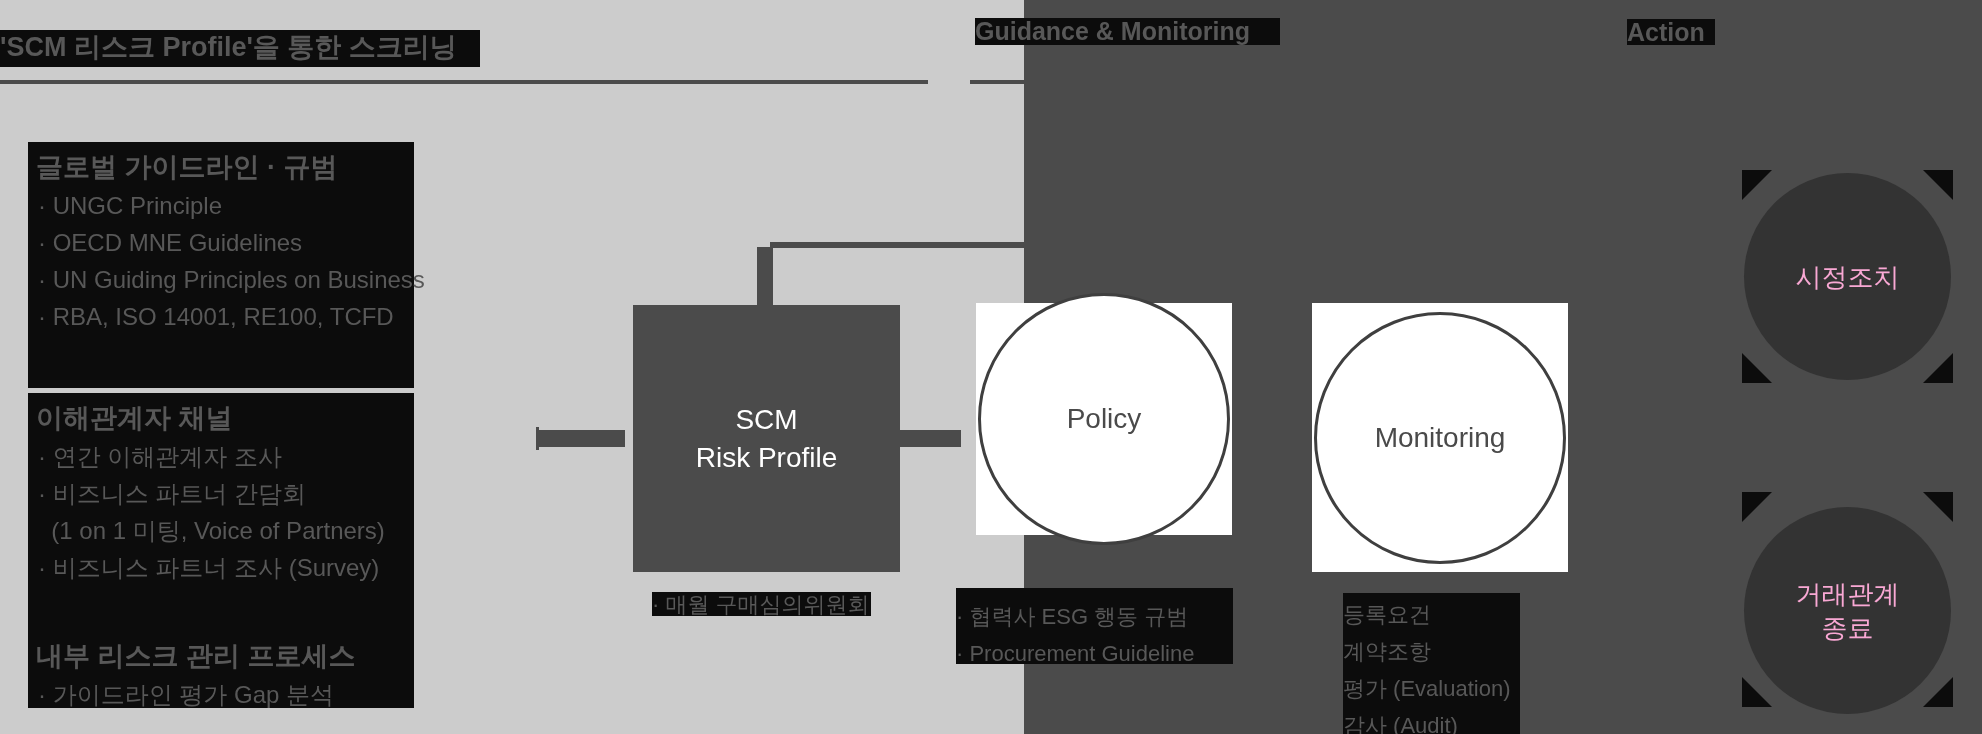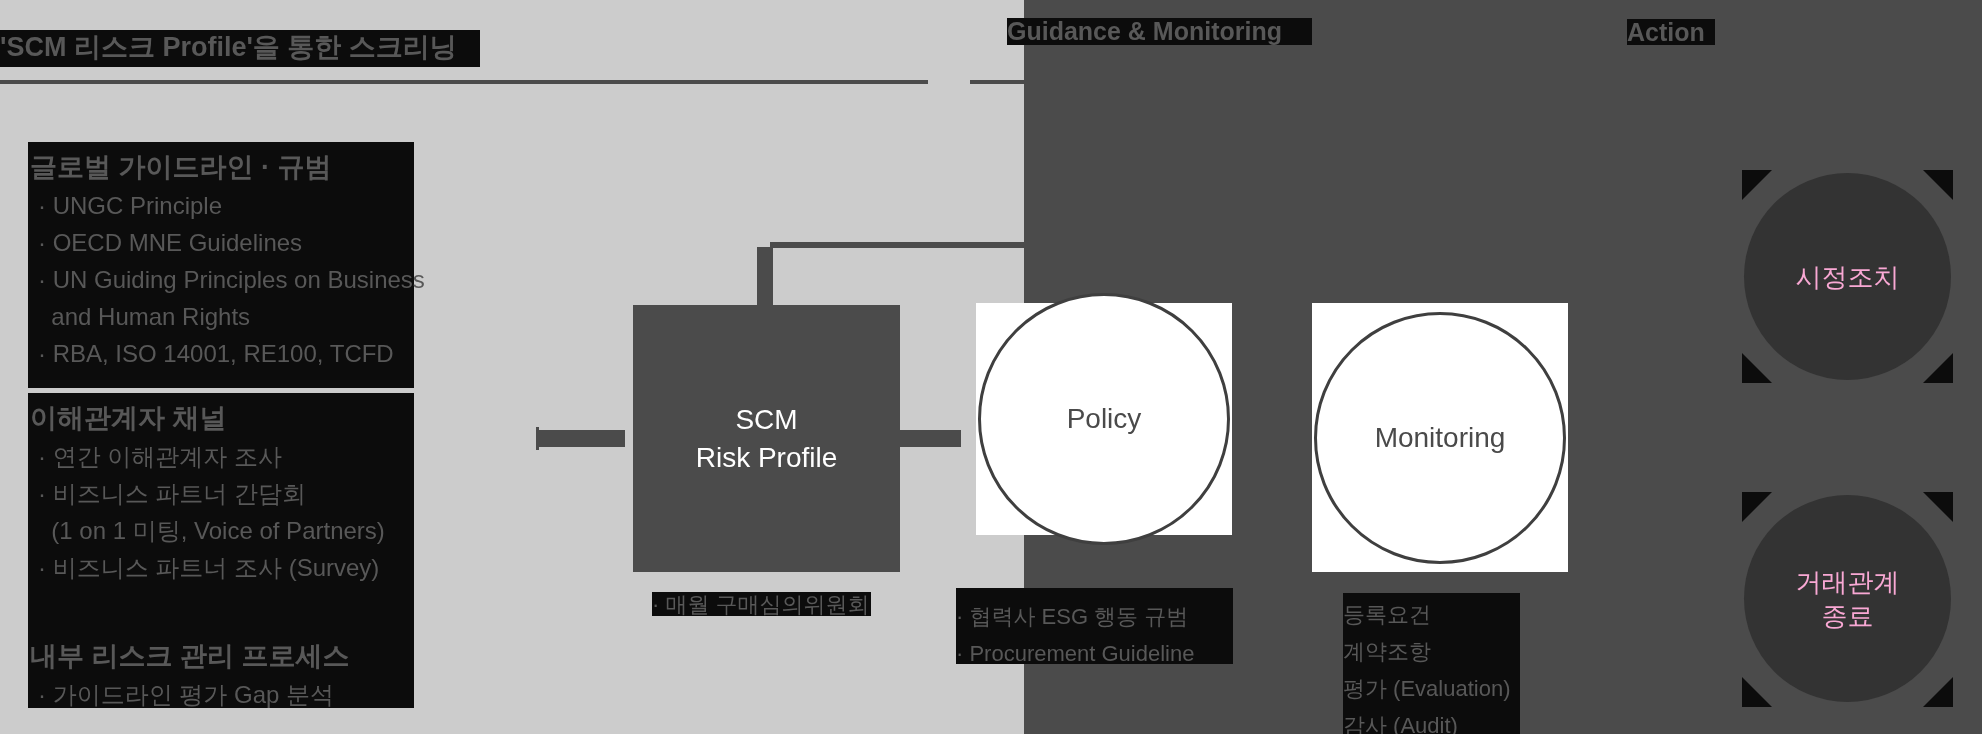--- a/index.html
+++ b/index.html
@@ -6,28 +6,28 @@
   body{font-family:"Liberation Sans","DejaVu Sans",sans-serif;}
   #canvas{position:relative;width:1982px;height:734px;background:var(--bg,#cccccc);overflow:hidden;}
   .abs{position:absolute;}
   
   .panel-dark{left:1024px;top:0;width:958px;height:734px;background:var(--panel,#4b4b4b);}
   
   .hl{background:var(--hl,#0c0c0c);color:var(--muted,#585858);overflow:hidden;white-space:nowrap;}
   .hdr{font-weight:bold;}
   .hdr1{left:0;top:0;width:455px;height:30px;line-height:30px;font-size:25px;}
   .hdr2{left:0;top:30px;width:480px;height:37px;line-height:35px;font-size:27px;}
-  .hdr-gm{left:975px;top:18px;width:305px;height:27px;line-height:27px;font-size:25px;margin-left:32px;}
+  .hdr-gm{left:975px;top:18px;width:305px;height:27px;line-height:27px;font-size:25px;}
   .hdr-act{left:1627px;top:19px;width:88px;height:26px;line-height:26px;font-size:25px;}
   .rule{background:var(--panel,#4b4b4b);height:4px;top:80px;}
   .rule-a{left:0;width:928px;}
   .rule-b{left:970px;width:54px;}
   
   .lp-section{left:28px;width:386px;background:var(--hl,#0c0c0c);color:var(--muted,#585858);padding-top:8px;box-sizing:border-box;overflow:visible;}
-  .lp-title{font-size:27px;font-weight:bold;line-height:34px;margin:0 0 3px 2px;white-space:pre;}
+  .lp-title{font-size:27px;font-weight:bold;line-height:34px;margin:0 0 3px 8px;white-space:pre;}
   .lp-item{font-size:24px;line-height:37px;margin-left:10px;white-space:pre;}
   
   .conn{background:var(--panel,#4b4b4b);}
   
   .scm-box{left:633px;top:305px;width:267px;height:267px;background:var(--panel,#4b4b4b);display:flex;flex-direction:column;align-items:center;justify-content:center;color:#fff;font-size:28px;font-weight:500;line-height:38px;text-align:center;}
   
   .card{background:#fff;display:flex;align-items:center;justify-content:center;}
   .card-policy{left:976px;top:303px;width:256px;height:232px;}
   .card-monitoring{left:1312px;top:303px;width:256px;height:269px;}
   .circle{width:246px;height:246px;border:3px solid #3f3f3f;border-radius:50%;display:flex;align-items:center;justify-content:center;font-size:28px;color:#4a4a4a;background:#fff;}
@@ -59,21 +59,20 @@
   <div class="abs hl hdr hdr-gm">Guidance &amp; Monitoring</div>
   <div class="abs hl hdr hdr-act">Action</div>
   <div class="abs rule rule-a"></div>
   <div class="abs rule rule-b"></div>
 
   <div class="abs lp-section" style="top:142px;height:246px;">
     <div class="lp-title">글로벌 가이드라인 · 규범</div>
     <div class="lp-item">· UNGC Principle</div>
     <div class="lp-item">· OECD MNE Guidelines</div>
     <div class="lp-item">· UN Guiding Principles on Business</div>
-    <div class="lp-item">  and Human Rights</div>
     <div class="lp-item">· RBA, ISO 14001, RE100, TCFD</div>
   </div>
 
   <div class="abs lp-section" style="top:393px;height:284px;">
     <div class="lp-title">이해관계자 채널</div>
     <div class="lp-item">· 연간 이해관계자 조사</div>
     <div class="lp-item">· 비즈니스 파트너 간담회</div>
     <div class="lp-item">  (1 on 1 미팅, Voice of Partners)</div>
     <div class="lp-item">· 비즈니스 파트너 조사 (Survey)</div>
   </div>
@@ -123,19 +122,19 @@
     <div class="disc">
       <div>시정조치</div>
     </div>
   </div>
 
   <div class="abs action-sq" style="top:492px;height:215px;">
     <div class="tri tri-tl"></div>
     <div class="tri tri-tr"></div>
     <div class="tri tri-bl"></div>
     <div class="tri tri-br"></div>
-    <div class="disc" style="top:3px;">
+    <div class="disc" style="top:15px;">
       <div>거래관계</div>
       <div>종료</div>
     </div>
   </div>
 
 </div>
 
 </body></html>

